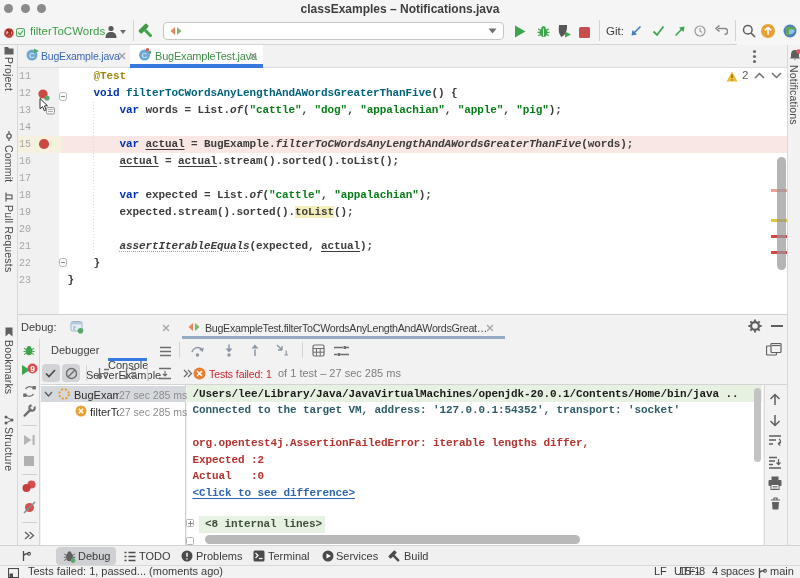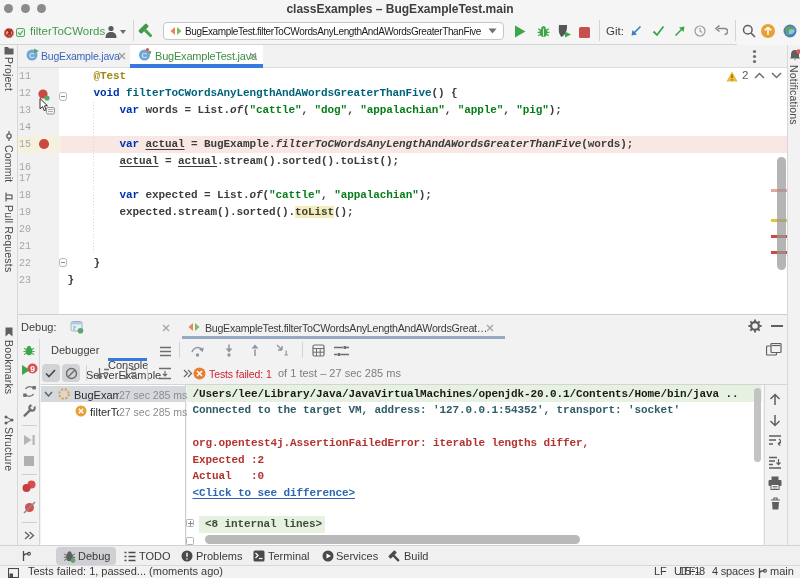--- a/index.html
+++ b/index.html
@@ -25,21 +25,21 @@
   svg { display:block; }
 </style>
 </head>
 <body>
 <div id="app">
 
 <div class="abs" id="titlebar" style="left:0;top:0;width:800px;height:16px;background:#f5f5f5;">
   <div class="abs" style="left:4px;top:3.5px;width:9px;height:9px;border-radius:50%;background:#8b8b8b;"></div>
   <div class="abs" style="left:20.5px;top:3.5px;width:9px;height:9px;border-radius:50%;background:#8b8b8b;"></div>
   <div class="abs" style="left:37px;top:3.5px;width:9px;height:9px;border-radius:50%;background:#8b8b8b;"></div>
-  <div class="abs" style="left:0;top:2px;width:800px;text-align:center;font-size:12px;font-weight:bold;color:#3e3e3e;">classExamples – BugExampleTest.main</div>
+  <div class="abs" style="left:0;top:2px;width:800px;text-align:center;font-size:12px;font-weight:bold;color:#3e3e3e;">classExamples – Notifications.java</div>
 </div>
 
 <div class="abs" id="toolbar" style="left:0;top:16px;width:737px;height:29px;background:#f5f5f5;border-bottom:1px solid #d5d5d5;">
 
   <svg class="abs" style="left:2px;top:10px;" width="14" height="14" viewBox="0 0 14 14">
     <circle cx="7" cy="7" r="5.2" fill="#e2655a" opacity="0.55"></circle>
     <path d="M3.5 9.5 C2 6 5 2.5 8 3.5 C11.5 4.7 11.5 9 8.5 10.5 C6 11.6 3.5 9.5 3.2 7 C3 4.5 5.5 3.5 7.5 5 C9.5 6.5 8 9.5 6 8.8" fill="none" stroke="#b33628" stroke-width="1.4"></path>
     <path d="M5 3 L9.5 9.8 M9.8 3.5 L4.5 10" stroke="#8e2417" stroke-width="1.1"></path>
   </svg>
 
@@ -59,21 +59,20 @@
   <svg class="abs" style="left:138px;top:7px;" width="16" height="16" viewBox="0 0 16 16">
     <rect x="0" y="3.4" width="11" height="4.4" rx="1.2" fill="#3f9b45" transform="rotate(-45 5.5 5.5)"></rect>
     <rect x="5.4" y="8.6" width="9.6" height="3" rx="1.2" fill="#48a04e" transform="rotate(45 10 10)"></rect>
   </svg>
 
   <div class="abs" style="left:163px;top:6px;width:341px;height:18px;background:#fff;border:1px solid #c6c6c6;border-radius:4px;"></div>
   <svg class="abs" style="left:170px;top:10px;" width="12" height="10" viewBox="0 0 12 10">
     <path d="M5 1 L5 9 L0.5 5 Z" fill="#e8855c"></path>
     <path d="M7 1 L7 9 L11.5 5 Z" fill="#77bb66"></path>
   </svg>
-  <div class="abs" style="left:185px;top:10px;width:300px;overflow:hidden;font-size:10px;letter-spacing:-0.38px;color:#1c1c1c;white-space:nowrap;">BugExampleTest.filterToCWordsAnyLengthAndAWordsGreaterThanFive</div>
   <svg class="abs" style="left:488px;top:12px;" width="9" height="6" viewBox="0 0 9 6">
         <path d="M0.5 0.5 L8.5 0.5 L4.5 5.5 Z" fill="#6f6f6f"></path>
       </svg>
 
   <svg class="abs" style="left:514px;top:9px;" width="12" height="13" viewBox="0 0 12 13">
         <path d="M1 0.5 L11.5 6.5 L1 12.5 Z" fill="#3da64c"></path>
       </svg>
 
   <svg class="abs" style="left:537px;top:9px;" width="13" height="13" viewBox="0 0 13 13">
     <path d="M1.2 3.8 L3.6 5.4 M11.8 3.8 L9.4 5.4 M0.6 7.4 L3 7.4 M12.4 7.4 L10 7.4 M1.2 10.8 L3.6 9.2 M11.8 10.8 L9.4 9.2" stroke="#3da64c" stroke-width="1.2"></path>
@@ -208,21 +207,21 @@
   <div class="abs" style="left:0;top:68px;width:43px;height:17px;background:#f6f0df;"></div>
   <div class="abs" style="left:43px;top:68px;width:726px;height:17px;background:#f9e7e3;"></div>
 
   <div class="abs" style="left:74.5px;top:34px;width:1px;height:153px;background:repeating-linear-gradient(to bottom,#d8d8d8 0 1px,transparent 1px 3px);"></div>
 
   <div class="num" style="top:0px;">11</div>
   <div class="num" style="top:17px;">12</div>
   <div class="num" style="top:34px;">13</div>
   <div class="num" style="top:51px;">14</div>
   <div class="num" style="top:68px;">15</div>
-  <div class="num" style="top:91px;">16</div>
+  <div class="num" style="top:85px;">16</div>
   <div class="num" style="top:102px;">17</div>
   <div class="num" style="top:119px;">18</div>
   <div class="num" style="top:136px;">19</div>
   <div class="num" style="top:153px;">20</div>
   <div class="num" style="top:170px;">21</div>
   <div class="num" style="top:187px;">22</div>
   <div class="num" style="top:204px;">23</div>
 
   <svg class="abs" style="left:20px;top:21px;" width="12" height="12" viewBox="0 0 12 12">
     <circle cx="5" cy="5" r="4.6" fill="#ca4a43"></circle>
@@ -235,20 +234,21 @@
   <div class="abs" style="left:40.5px;top:190px;width:8px;height:9px;background:#fdfdfd;border:1px solid #b5b5b5;border-radius:2.5px;"></div>
   <div class="abs" style="left:42.5px;top:193.5px;width:4px;height:1.2px;background:#8a8a8a;"></div>
 
   <div class="cline mono" style="top:0px;"><span class="ann">    @Test</span></div>
   <div class="cline mono" style="top:17px;">    <span class="kw">void</span> <span class="mdecl">filterToCWordsAnyLengthAndAWordsGreaterThanFive</span>() {</div>
   <div class="cline mono" style="top:34px;">        <span class="kw">var</span> words = List.<span class="it">of</span>(<span class="str">"cattle"</span>, <span class="str">"dog"</span>, <span class="str">"appalachian"</span>, <span class="str">"apple"</span>, <span class="str">"pig"</span>);</div>
   <div class="cline mono" style="top:68px;">        <span class="kw">var</span> <span class="un">actual</span> = BugExample.<span class="it">filterToCWordsAnyLengthAndAWordsGreaterThanFive</span>(words);</div>
   <div class="cline mono" style="top:85px;">        <span class="un">actual</span> = <span class="un">actual</span>.stream().sorted().toList();</div>
   <div class="cline mono" style="top:119px;">        <span class="kw">var</span> expected = List.<span class="it">of</span>(<span class="str">"cattle"</span>, <span class="str">"appalachian"</span>);</div>
   <div class="cline mono" style="top:136px;">        expected.stream().sorted().<span style="background:#f3ecbb;">toList</span>();</div>
+  <div class="cline mono" style="top:170px;">        <span class="it" style="text-decoration:underline dotted #caa43c;text-underline-offset:2px;">assertIterableEquals</span>(expected, <span class="un">actual</span>);</div>
   <div class="cline mono" style="top:187px;">    }</div>
   <div class="cline mono" style="top:204px;">}</div>
 
   <svg class="abs" style="left:21px;top:30px;" width="17" height="17" viewBox="0 0 17 17">
     <path d="M1 0.5 L1 10.8 L3.6 8.6 L5.2 12.6 L7.1 11.8 L5.5 7.9 L8.4 7.7 Z" fill="#fff" stroke="#1a1a1a" stroke-width="0.9" stroke-linejoin="round"></path>
     <rect x="7.5" y="9.5" width="8" height="6.5" rx="1.5" fill="#f5f5f5" stroke="#8a8a8a" stroke-width="0.9"></rect>
     <path d="M9 11.5 L14 11.5 M9 13.5 L14 13.5" stroke="#9a9a9a" stroke-width="0.8"></path>
   </svg>
 
   <svg class="abs" style="left:708px;top:3px;" width="12" height="11" viewBox="0 0 12 11">

